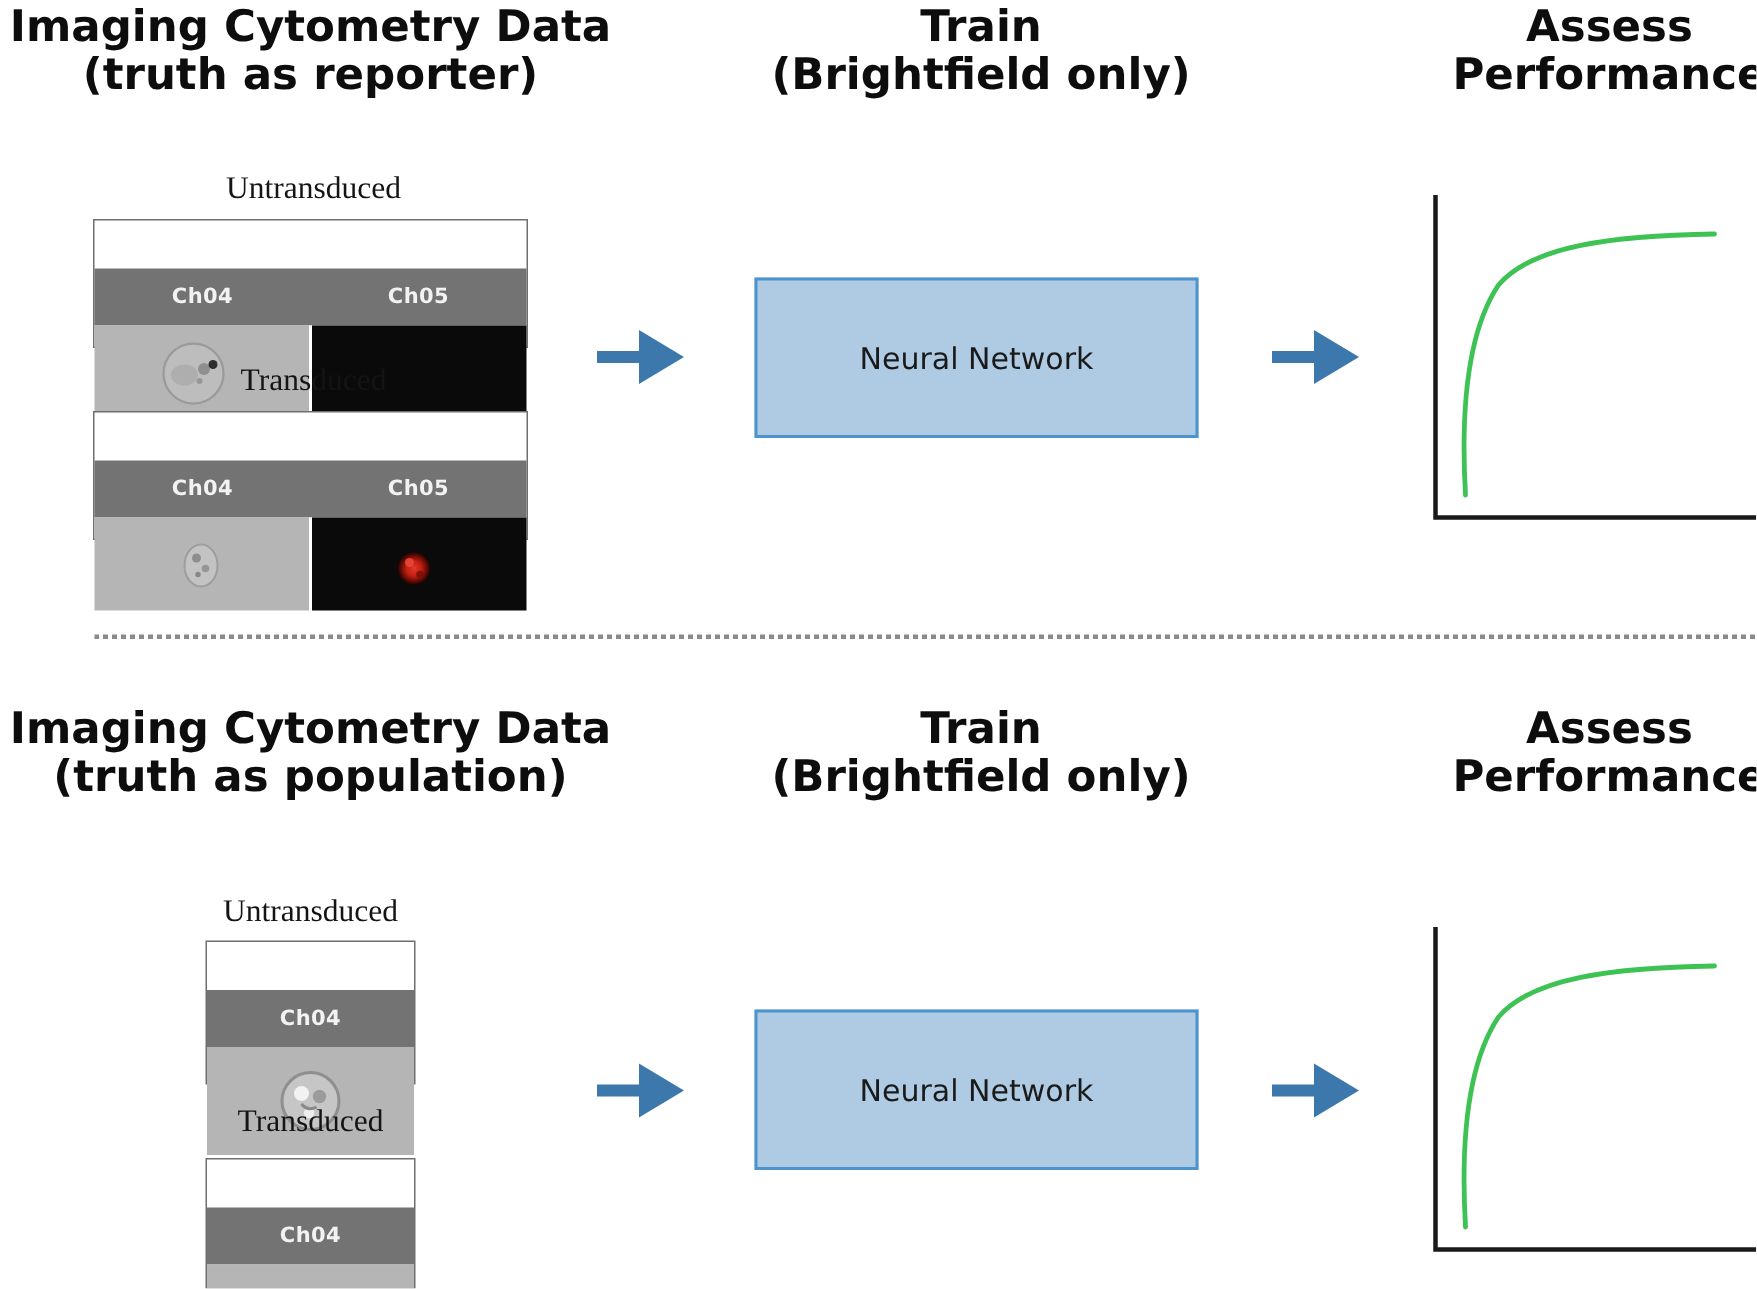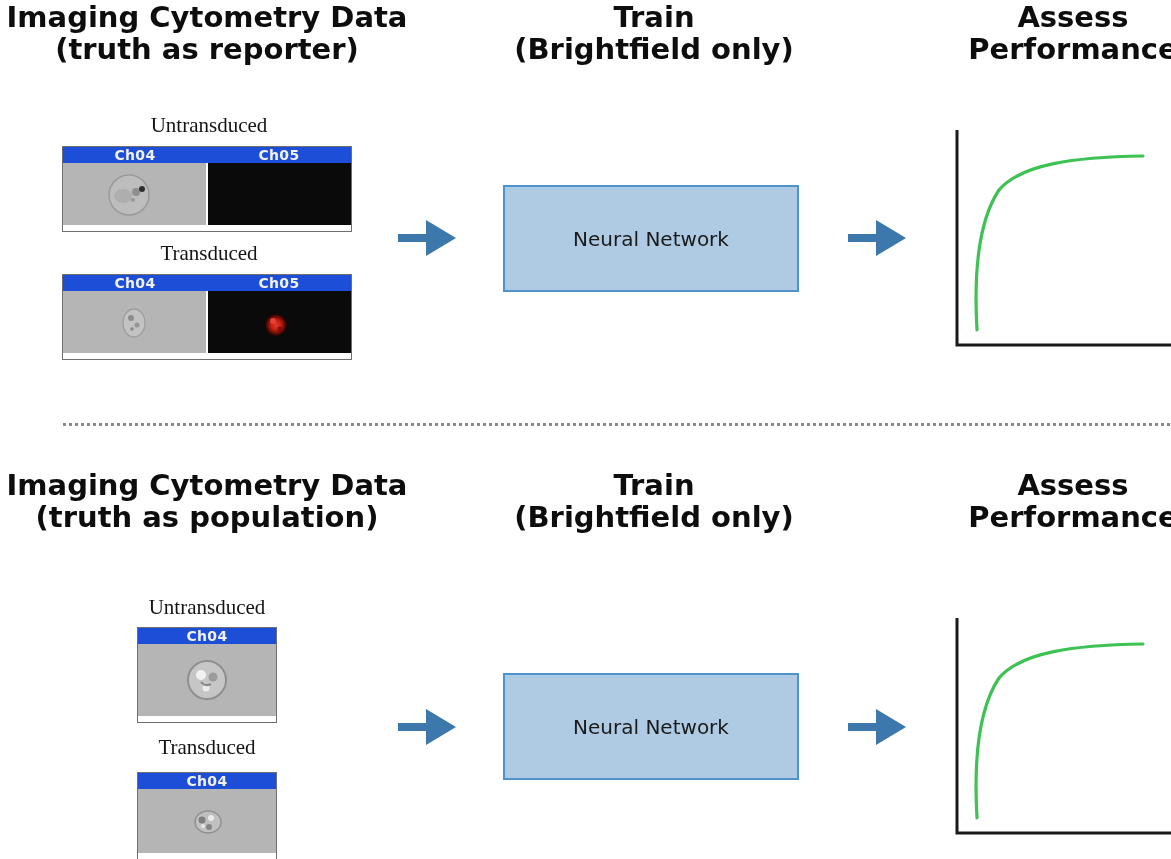--- a/index.html
+++ b/index.html
@@ -3,21 +3,21 @@
 <meta charset="utf-8">
 <style>
   html,body{margin:0;padding:0;background:#fff;}
   .canvas{
     position:relative;width:1171px;height:859px;background:#ffffff;
     overflow:hidden;font-family:"DejaVu Sans","Liberation Sans",sans-serif;color:#0d0d0d;
   }
   .col-title{position:absolute;text-align:center;font-weight:700;font-size:29px;line-height:32px;color:#0d0d0d;white-space:nowrap;}
   .group-label{position:absolute;text-align:center;font-size:21px;line-height:24px;color:#141414;white-space:nowrap;font-family:Liberation Serif, serif;}
   .panel{position:absolute;border:1px solid #6f6f6f;box-sizing:border-box;background:#fff;}
-  .ph{height:16px;background:#1d4ed8;display:flex;align-items:center;}
+  .ph{height:38px;background:#737373;display:flex;align-items:center;margin-top:32px;}
   .ph .ch{flex:1;text-align:center;color:#f2f2f2;font-size:14px;font-weight:700;letter-spacing:.3px;}
   .pc{display:flex;}
   .half{position:relative;overflow:hidden;}
   .bf{background:#b5b5b5;}
   .fl{background:#0a0a0a;}
   .gap{width:2px;background:#ffffff;}
   .arrow{position:absolute;width:58px;height:40px;}
   .nnbox{
     position:absolute;width:296px;height:107px;background:#aecbe3;border:2px solid #4d94cd;
     box-sizing:border-box;display:flex;align-items:center;justify-content:center;

